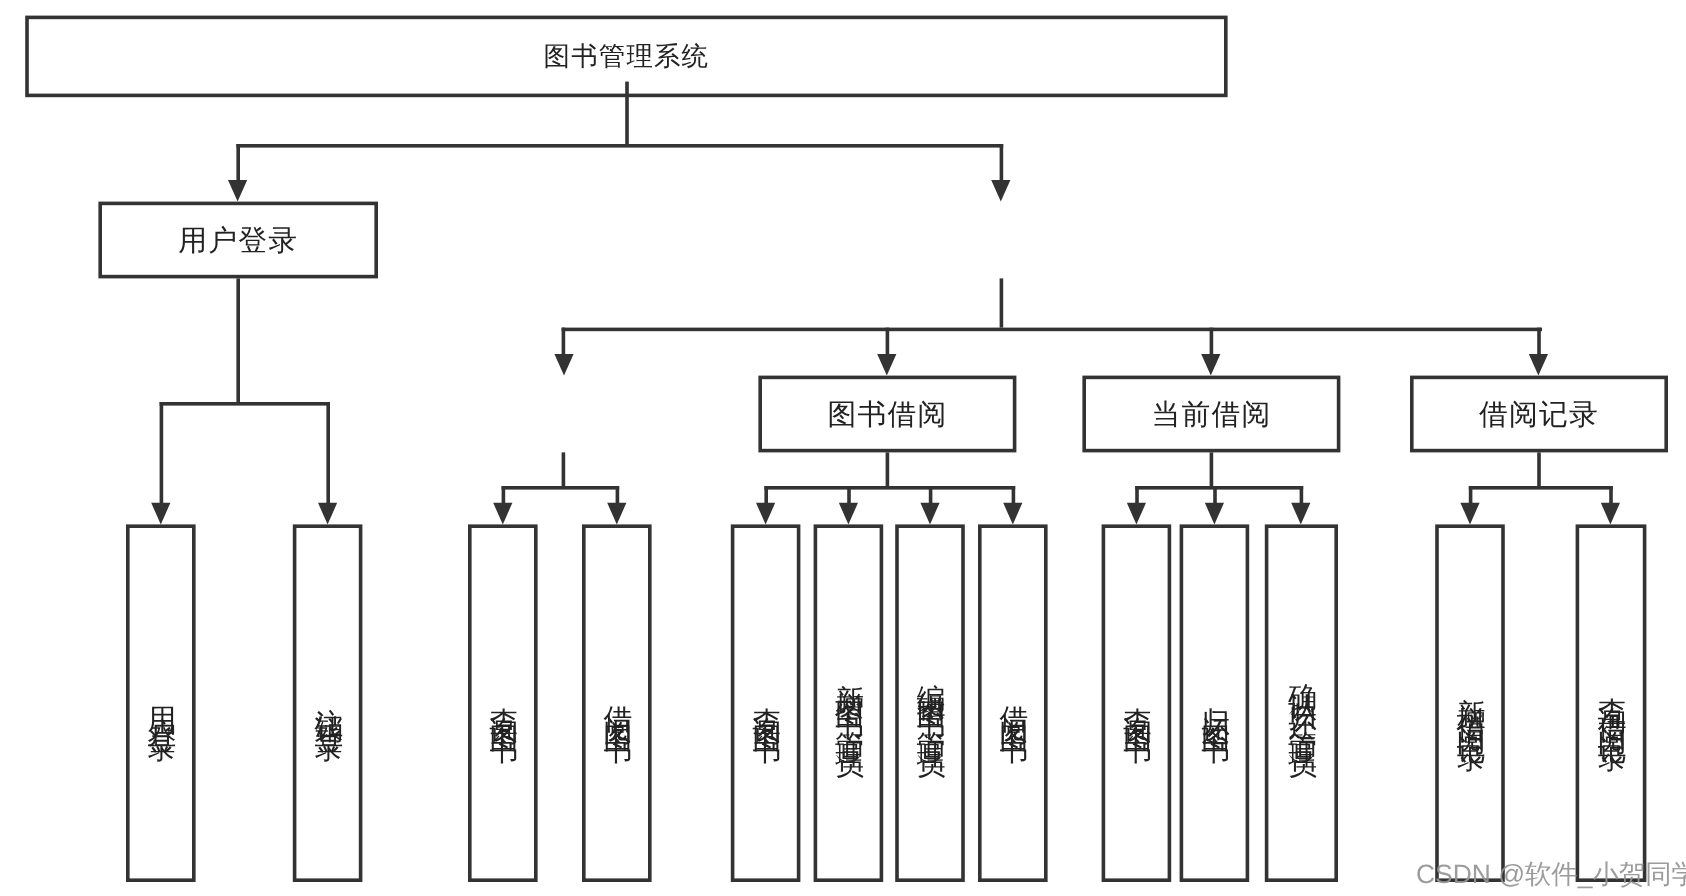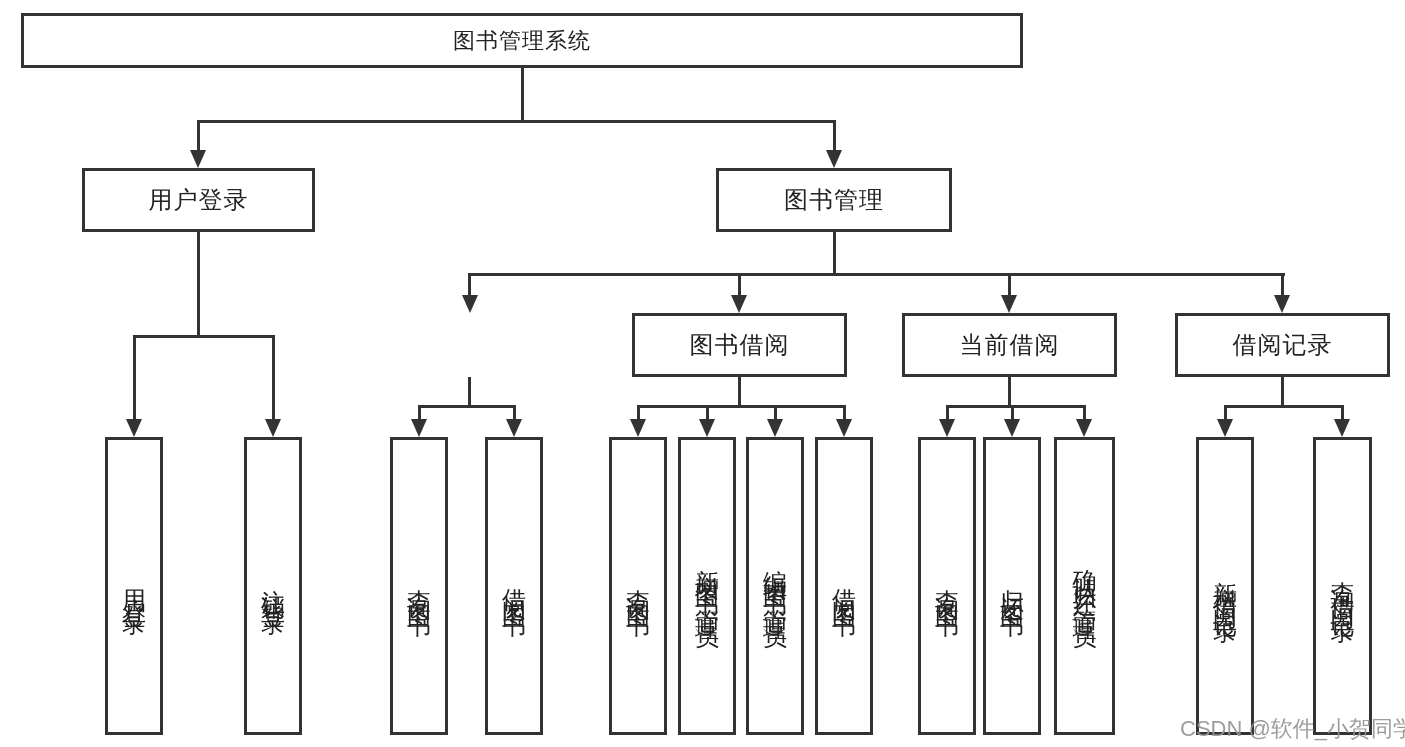--- a/index.html
+++ b/index.html
@@ -45,31 +45,30 @@
     color: rgba(148,148,148,0.92);
     white-space: nowrap;
     z-index: 10;
   }
 </style>
 </head>
 <body>
 
 <div class="canvas">
 
-  <div class="box hbox rootbox" style="left:21px;top:13px;width:1002px;height:55px">图书管理系统</div>
+  <div class="box hbox rootbox" style="left:21px;top:13px;width:1002px;height:68px">图书管理系统</div>
 
   <div class="line" style="left:521px;top:68px;width:3px;height:52px"></div>
   <div class="line" style="left:197px;top:120px;width:639px;height:3px"></div>
   <div class="line" style="left:197px;top:120px;width:3px;height:30px"></div>
   <div class="ah" style="left:190px;top:150px"></div>
   <div class="line" style="left:833px;top:120px;width:3px;height:30px"></div>
   <div class="ah" style="left:826px;top:150px"></div>
 
   <div class="box hbox" style="left:82px;top:168px;width:233px;height:64px">用户登录</div>
-  <div class="box hbox" style="left:716px;top:168px;width:236px;height:64px">图书管理</div>
 
   <div class="line" style="left:197px;top:232px;width:3px;height:103px"></div>
   <div class="line" style="left:133px;top:335px;width:142px;height:3px"></div>
   <div class="line" style="left:133px;top:335px;width:3px;height:86px"></div>
   <div class="ah" style="left:126px;top:419px"></div>
   <div class="line" style="left:272px;top:335px;width:3px;height:86px"></div>
   <div class="ah" style="left:265px;top:419px"></div>
 
   <div class="line" style="left:833px;top:232px;width:3px;height:41px"></div>
   <div class="line" style="left:468px;top:273px;width:817px;height:3px"></div>

